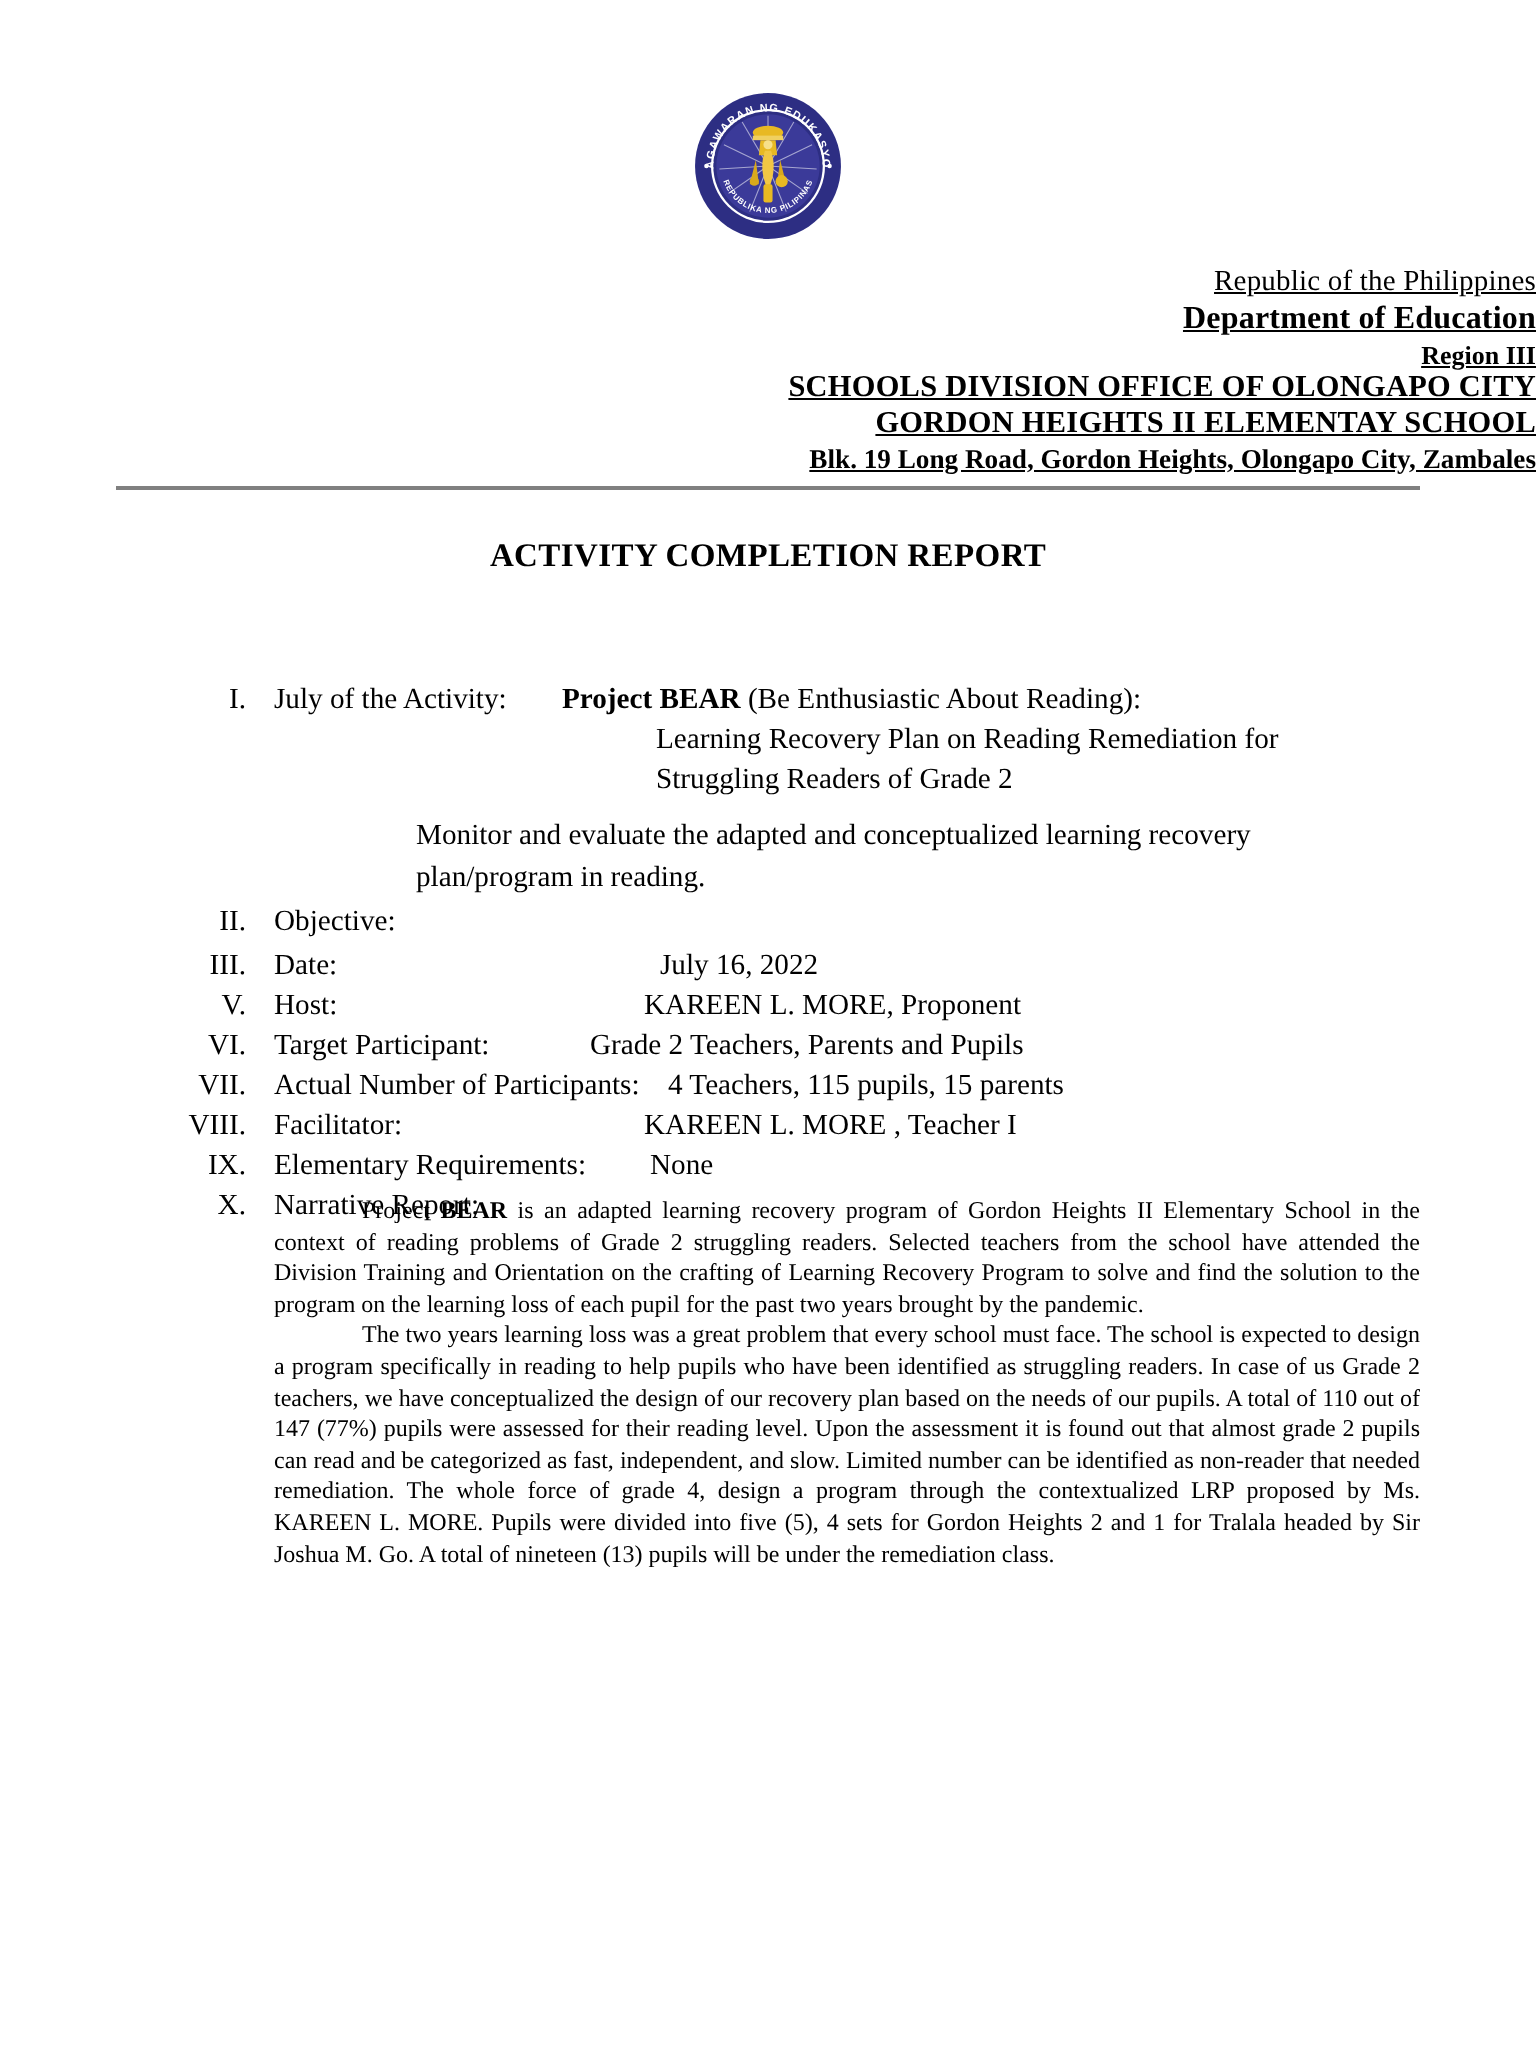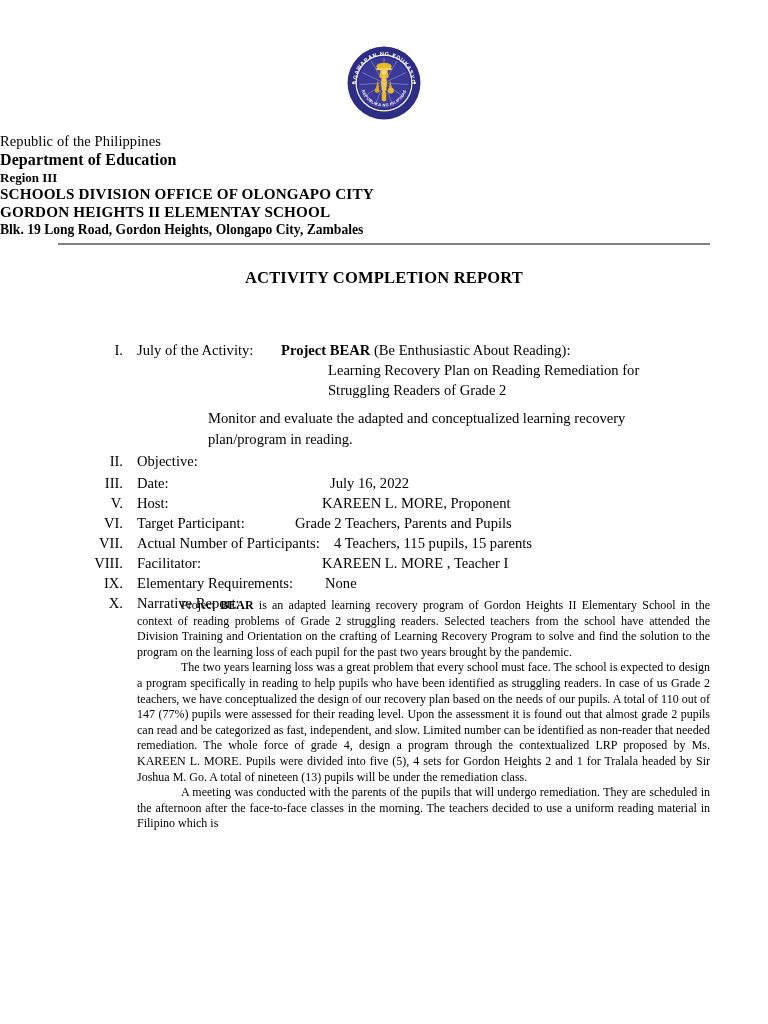--- a/index.html
+++ b/index.html
@@ -31,22 +31,23 @@
     height: 76px;
     position: relative;
   }
   .seal svg { display: block; width: 76px; height: 76px; }
 
   
   .letterhead {
     position: absolute;
     left: 0; right: 0;
     top: 133px;
-    text-align: left;
+    text-align: right;
     line-height: 1.16;
+    text-decoration: underline;
   }
   .lh-republic {
     font-size: 14.5px;
     letter-spacing: .1px;
   }
   .lh-dept {
     font-size: 16px;
     font-weight: bold;
     letter-spacing: .1px;
     margin-top: 1px;
@@ -283,14 +284,13 @@
 
   <div class="row">
     <span class="num">X.</span>
     <span class="label">Narrative Report:</span>
   </div>
 </div>
 
 <div class="body-text">
   <p><span>Project </span><b>BEAR</b><span> is an adapted learning recovery program of Gordon Heights II Elementary School in the context of reading problems of Grade 2 struggling readers. Selected teachers from the school have attended the Division Training and Orientation on the crafting of Learning Recovery Program to solve and find the solution to the program on the learning loss of each pupil for the past two years brought by the pandemic.</span></p>
   <p>The two years learning loss was a great problem that every school must face. The school is expected to design a program specifically in reading to help pupils who have been identified as struggling readers. In case of us Grade 2 teachers, we have conceptualized the design of our recovery plan based on the needs of our pupils. A total of 110 out of 147 (77%) pupils were assessed for their reading level. Upon the assessment it is found out that almost grade 2 pupils can read and be categorized as fast, independent, and slow. Limited number can be identified as non-reader that needed remediation. The whole force of grade 4, design a program through the contextualized LRP proposed by Ms. KAREEN L. MORE. Pupils were divided into five (5), 4 sets for Gordon Heights 2 and 1 for Tralala headed by Sir Joshua M. Go. A total of nineteen (13) pupils will be under the remediation class.</p>
-  <p>A meeting was conducted with the parents of the pupils that will undergo remediation. They are scheduled in the afternoon after the face-to-face classes in the morning. The teachers decided to use a uniform reading material in Filipino which is</p>
 </div>
 
 </body></html>

